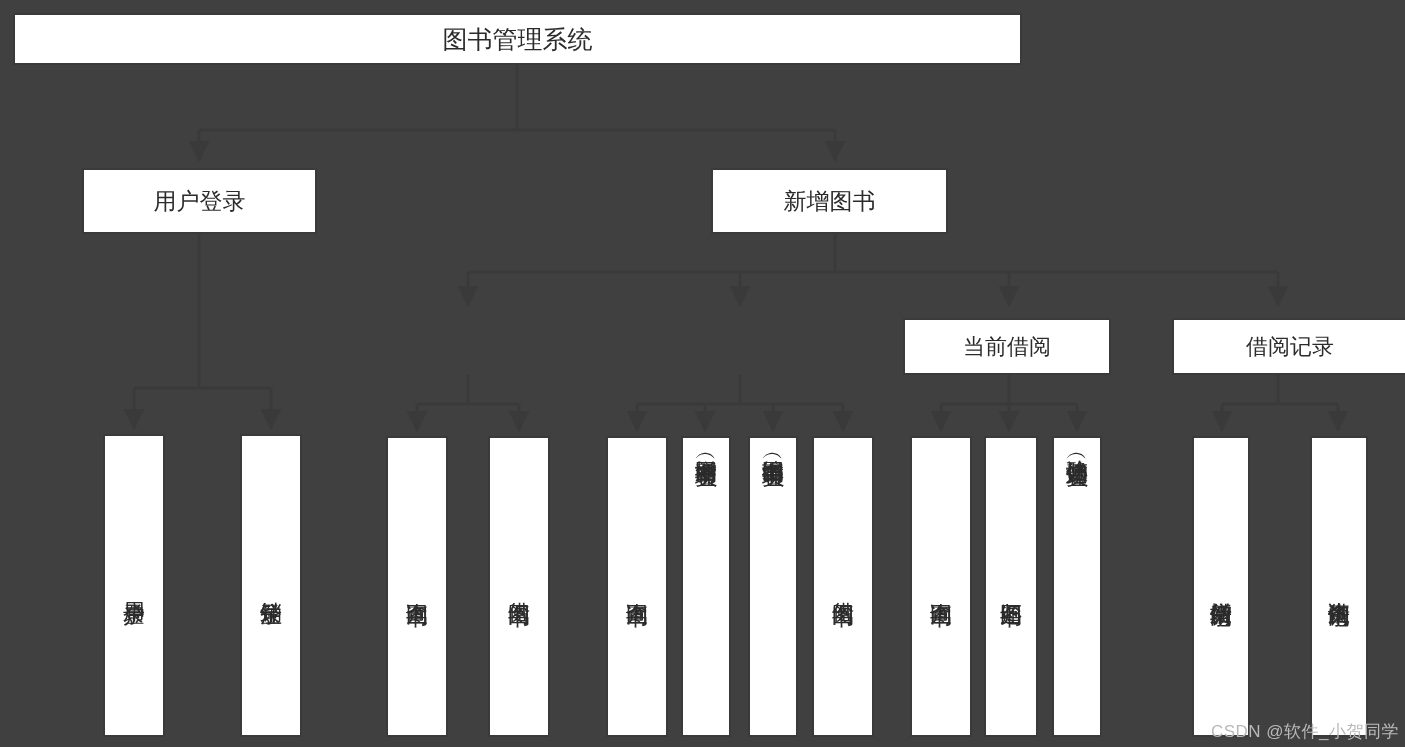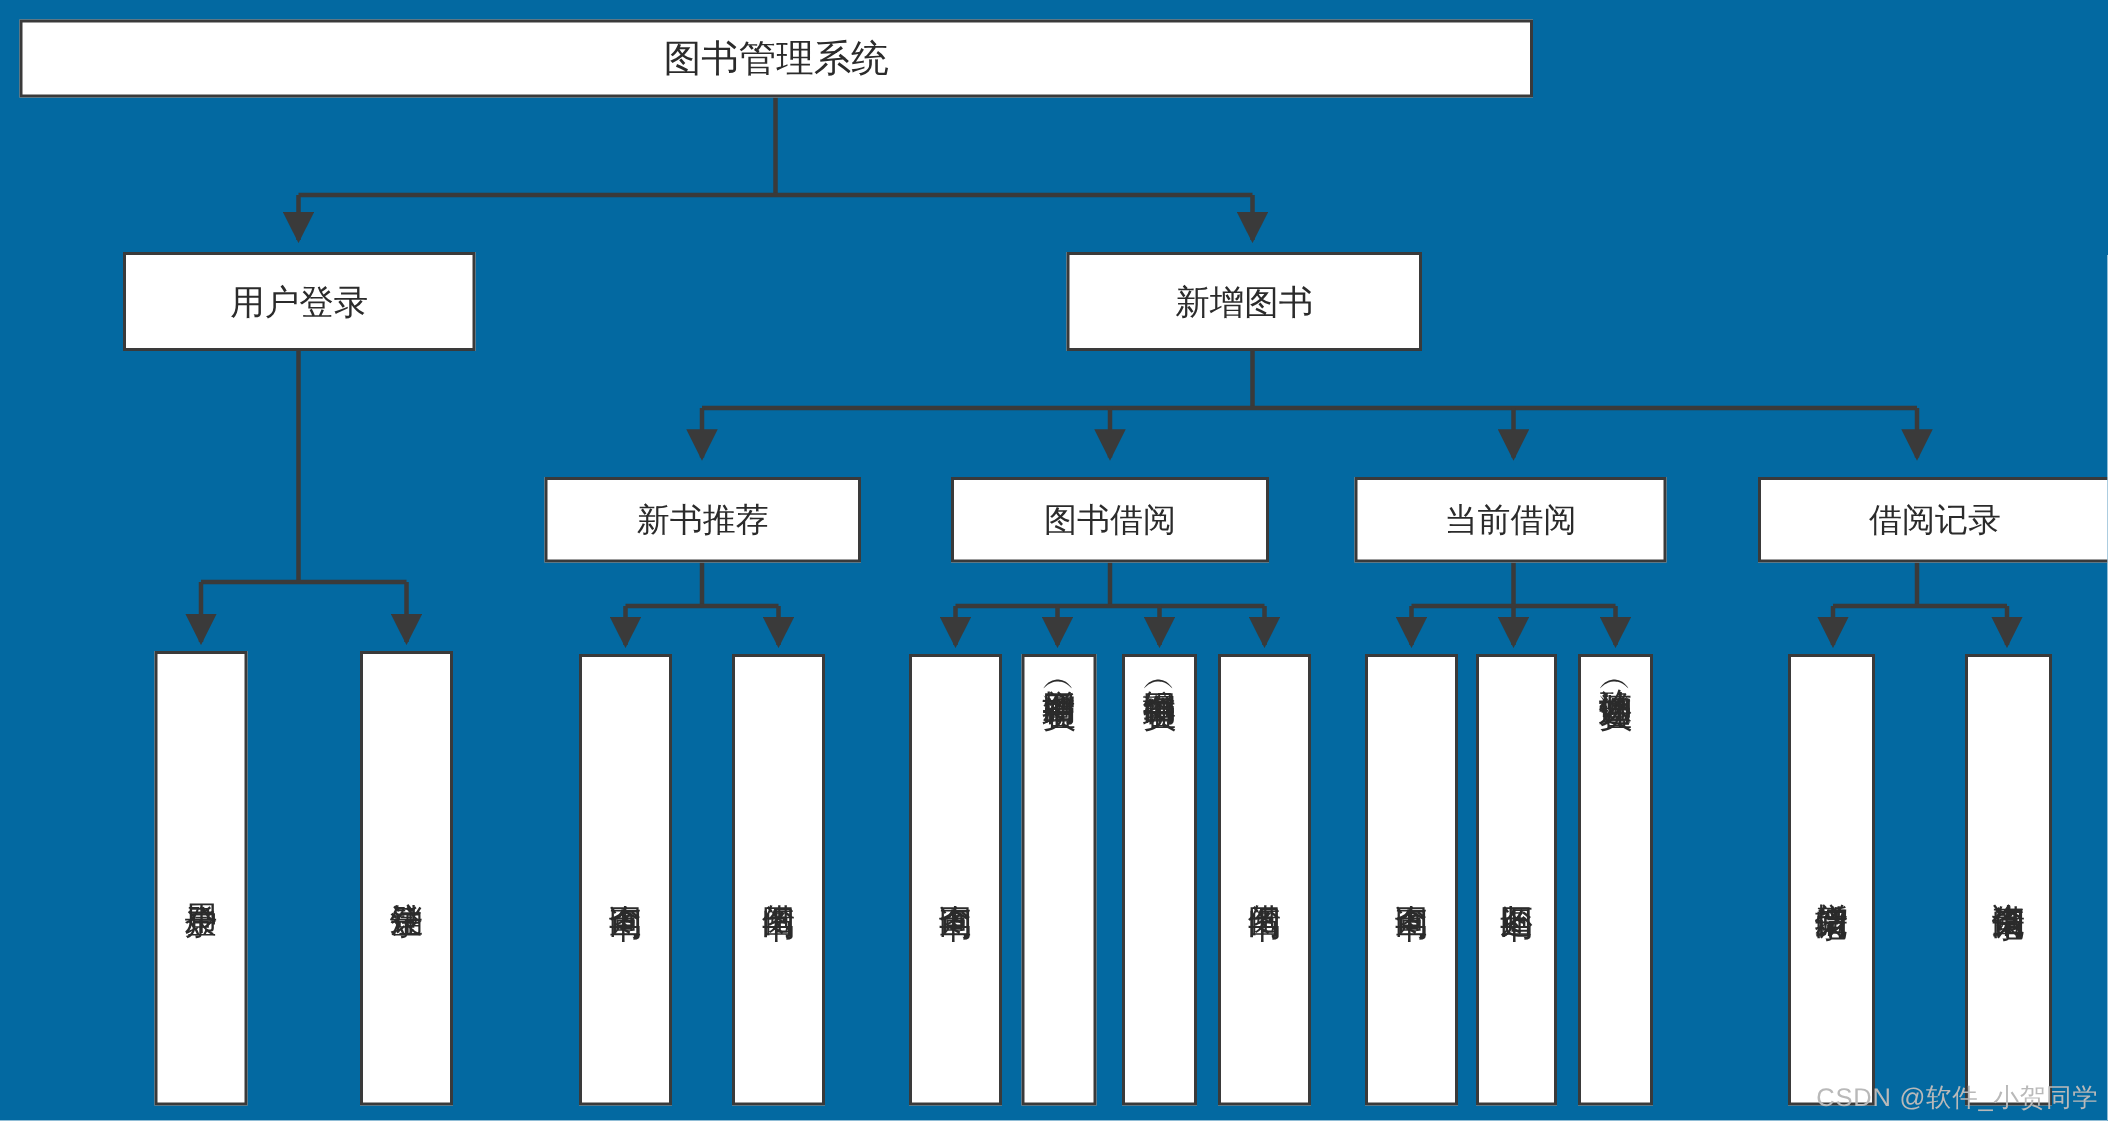--- a/index.html
+++ b/index.html
@@ -8,21 +8,21 @@
     padding: 0;
     background: #ffffff;
   }
   body {
     font-family: "Liberation Sans", "DejaVu Sans", sans-serif;
   }
   #diagram-root {
     position: relative;
     width: 1405px;
     height: 747px;
-    background: #0369a1;
+    background: #404040;
     overflow: hidden;
   }
   #svg-layer {
     position: absolute;
     left: 0;
     top: 0;
     width: 1405px;
     height: 747px;
   }
   .node {
@@ -145,27 +145,21 @@
   </div>
 
   <div class="node level2-node" style="left:82px; top:168px; width:235px; height:66px;">
     <span class="node-label">用户登录</span>
   </div>
 
   <div class="node level2-node" style="left:711px; top:168px; width:237px; height:66px;">
     <span class="node-label">新增图书</span>
   </div>
 
-  <div class="node level3-node" style="left:363px; top:318px; width:211px; height:57px;">
-    <span class="node-label">新书推荐</span>
-  </div>
-
-  <div class="node level3-node" style="left:634px; top:318px; width:212px; height:57px;">
-    <span class="node-label">图书借阅</span>
-  </div>
+
 
   <div class="node level3-node" style="left:903px; top:318px; width:208px; height:57px;">
     <span class="node-label">当前借阅</span>
   </div>
 
   <div class="node level3-node" style="left:1172px; top:318px; width:236px; height:57px;">
     <span class="node-label">借阅记录</span>
   </div>
 
   <div class="leaf-node align-center" style="left:103px; top:434px; width:62px; height:303px;">

